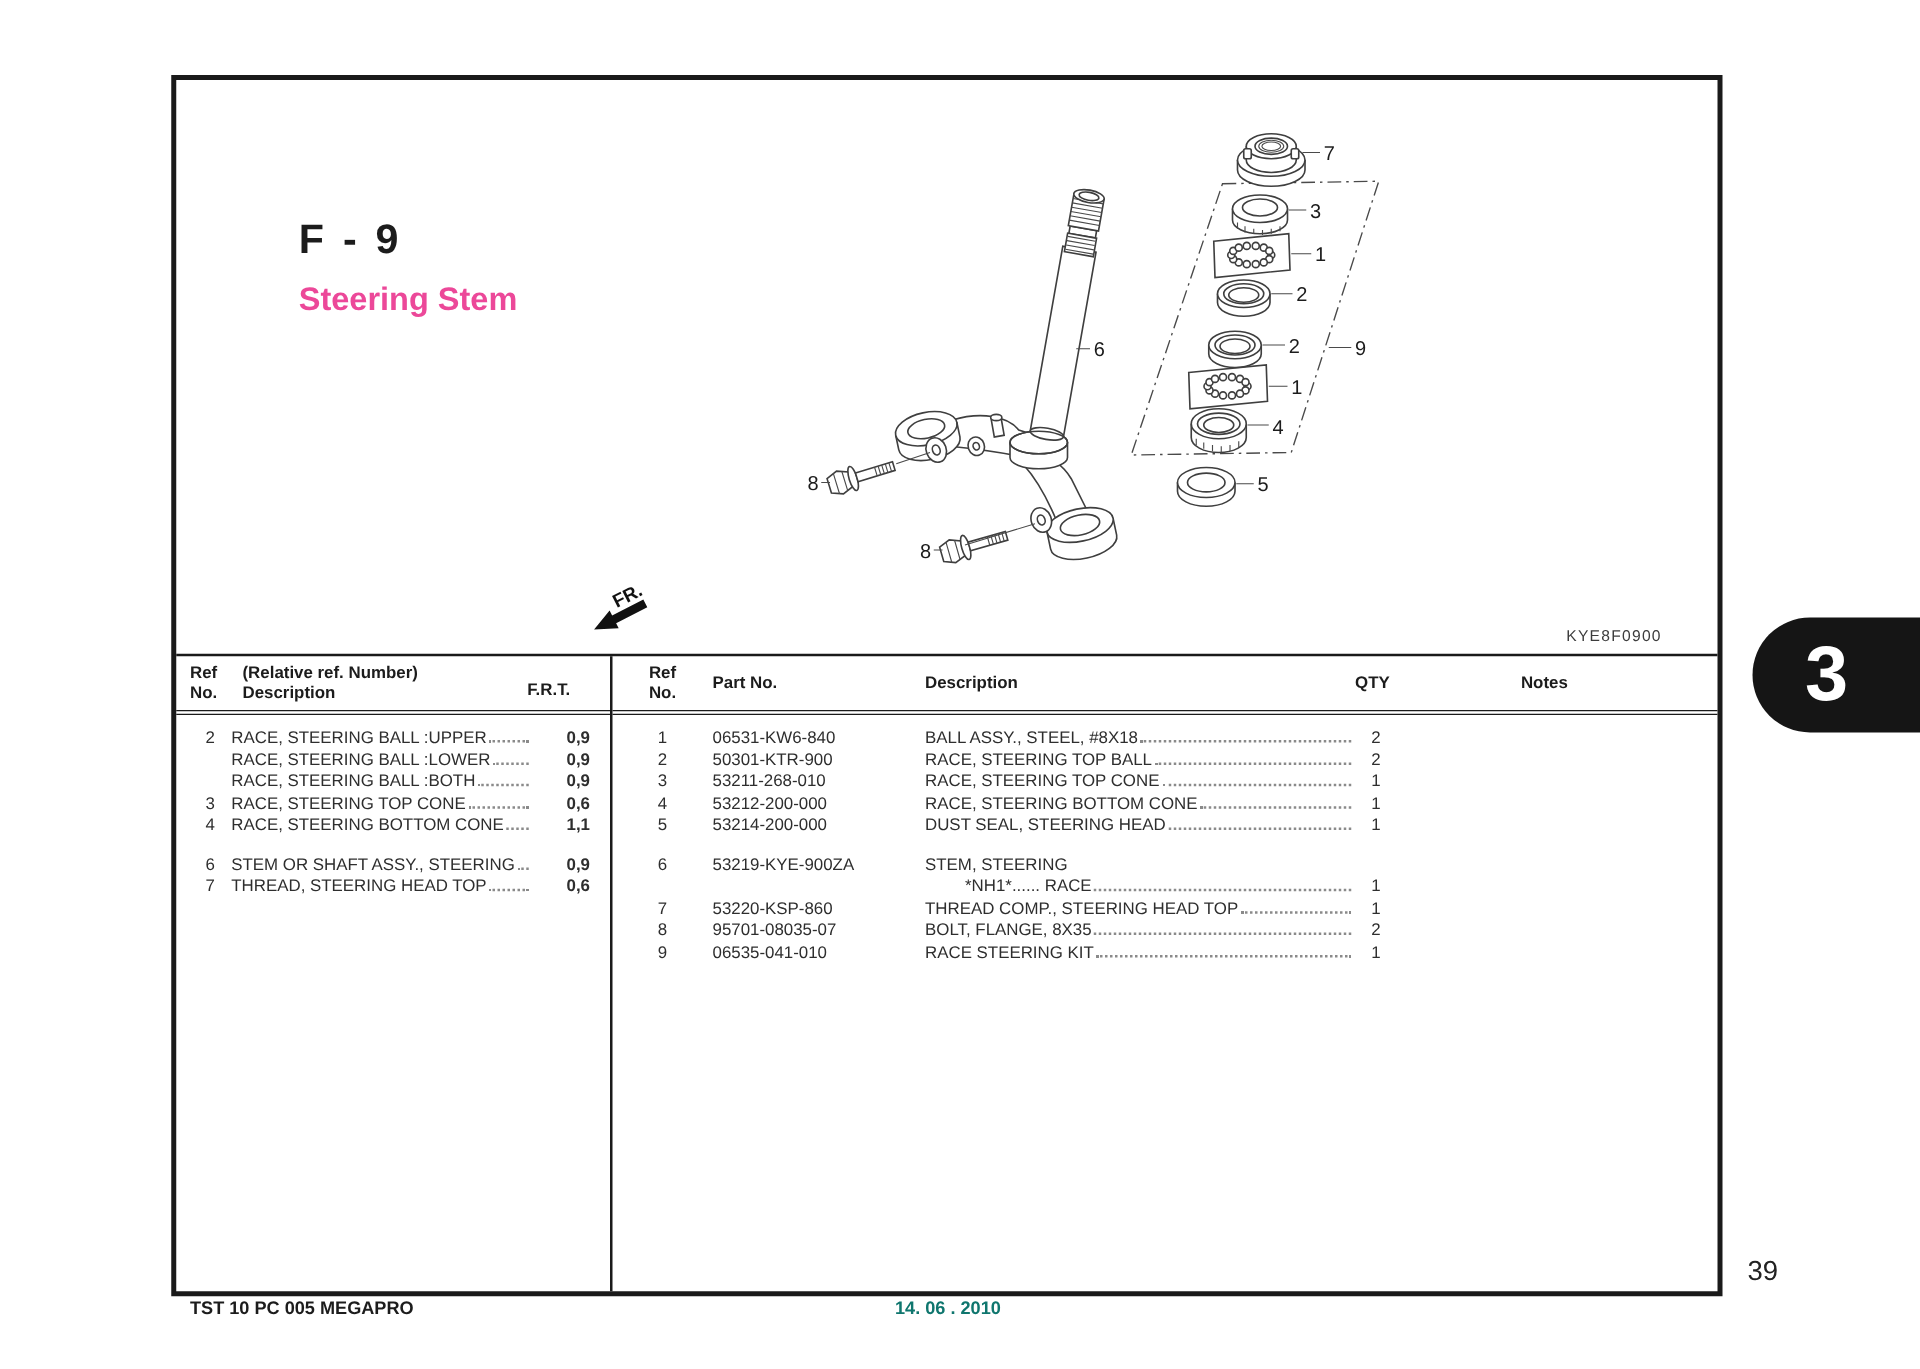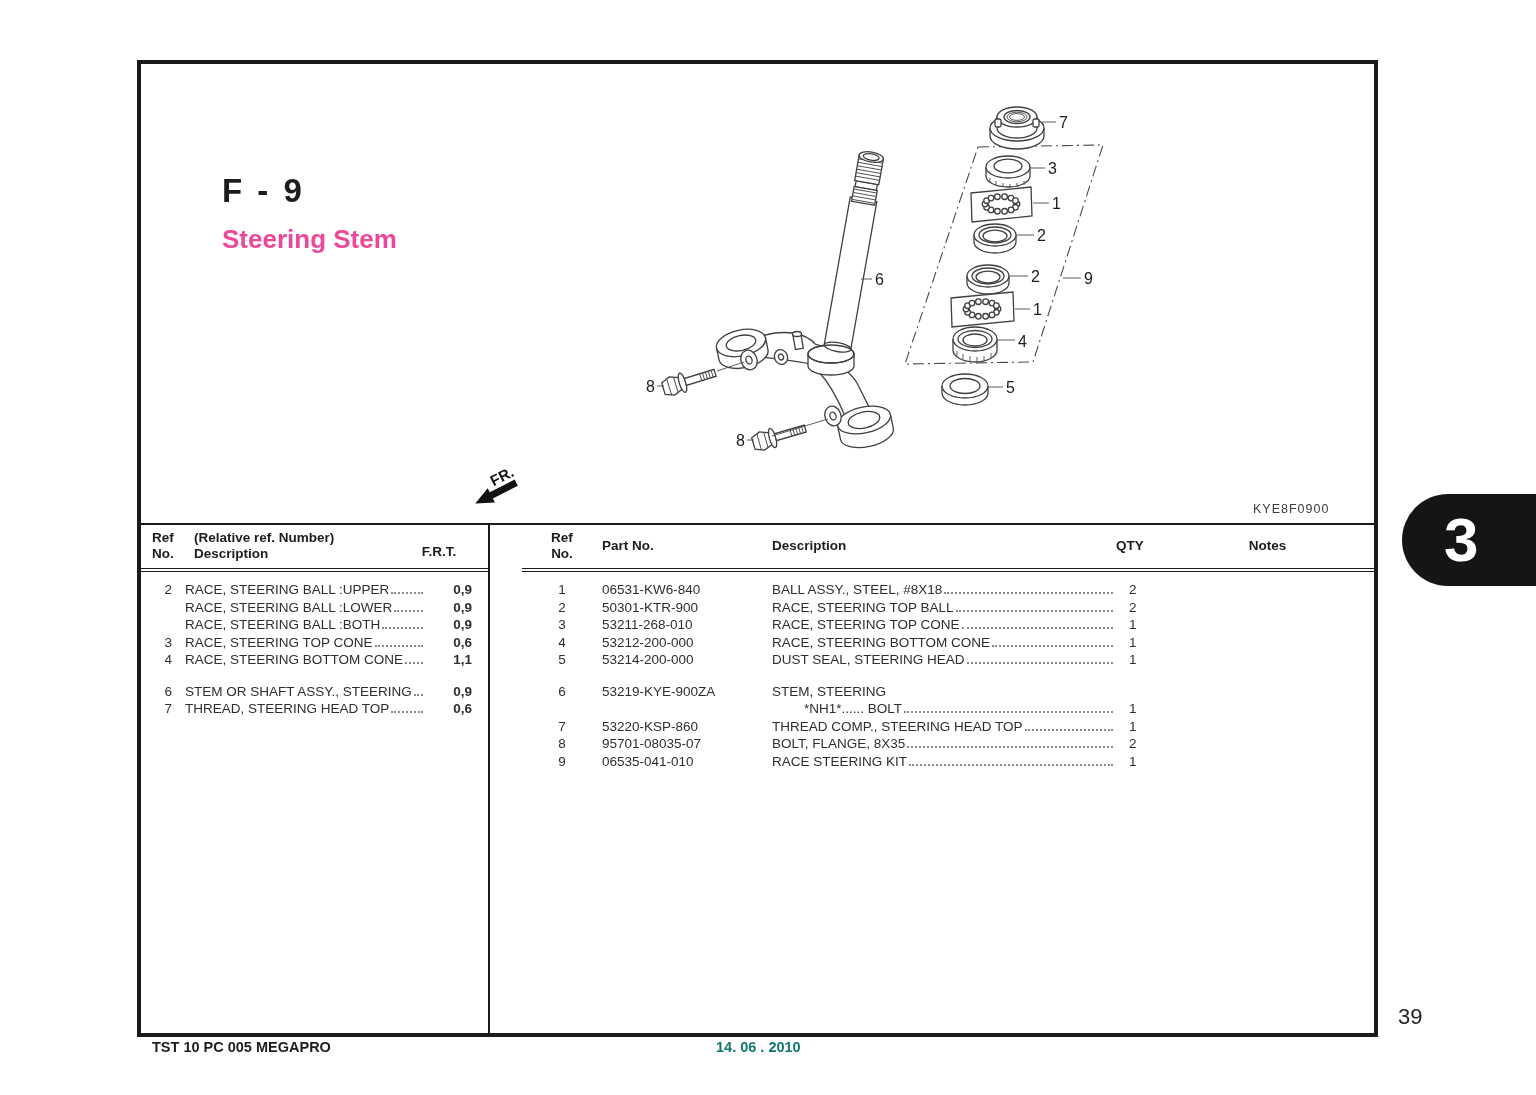--- a/index.html
+++ b/index.html
@@ -4,27 +4,27 @@
 <style>
   html,body{margin:0;padding:0;}
   body{
     width:1536px;height:1095px;position:relative;background:#ffffff;
     font-family:"Liberation Sans",sans-serif;color:#1c1c1c;overflow:hidden;
   }
   .main-box{
     position:absolute;left:137px;top:60px;width:1233px;height:969px;
     border:4px solid #1a1a1a;background:#fff;
   }
-  .titles{position:absolute;left:81px;top:108px;}
+  .titles{position:absolute;left:98px;top:108px;}
   .sec-code{font-size:33px;font-weight:bold;letter-spacing:3px;color:#1c1c1c;}
   .sec-title{font-size:26px;font-weight:bold;margin-top:14px;color:#ec4899;}
   svg.diagram{position:absolute;left:0;top:0;width:1233px;height:459px;}
   .kye-code{position:absolute;left:1112px;top:438px;font-size:12.5px;color:#3c3c3c;letter-spacing:1px;}
   
-  .tables{position:absolute;left:0;top:459px;width:1233px;bottom:0;border-top:2px solid #1a1a1a;display:flex;gap:32px;}
+  .tables{position:absolute;left:0;top:459px;width:1233px;bottom:0;border-top:2px solid #1a1a1a;display:flex;}
   .t-left{width:347px;border-right:2px solid #1a1a1a;display:flex;flex-direction:column;}
   .t-right{flex:1;display:flex;flex-direction:column;}
   .thead{height:38px;border-bottom:4px double #1a1a1a;display:flex;font-weight:bold;font-size:13.5px;line-height:16px;padding-top:5px;box-sizing:content-box;}
   .tbody{padding-top:9px;}
   .hl-ref{width:33px;padding-left:11px;}
   .hl-desc{flex:1;padding-left:9px;}
   .hl-frt{width:66px;text-align:center;padding-right:16px;align-self:center;padding-top:6px;}
   .hr-ref{width:80px;text-align:center;}
   .hr-part{width:170px;padding-top:8px;}
   .hr-desc{width:344px;padding-top:8px;}
@@ -394,21 +394,21 @@
             <span class="p-desc">
               <span class="dtext">STEM, STEERING</span>
             </span>
             <span class="p-qty"></span>
             <span class="p-notes"></span>
           </div>
           <div class="trow">
             <span class="p-ref"></span>
             <span class="p-part"></span>
             <span class="p-desc indent">
-              <span class="dtext">*NH1*...... BOLT</span>
+              <span class="dtext">*NH1*...... RACE</span>
               <span class="leader"></span>
             </span>
             <span class="p-qty">1</span>
             <span class="p-notes"></span>
           </div>
           <div class="trow">
             <span class="p-ref">7</span>
             <span class="p-part">53220-KSP-860</span>
             <span class="p-desc">
               <span class="dtext">THREAD COMP., STEERING HEAD TOP</span>

